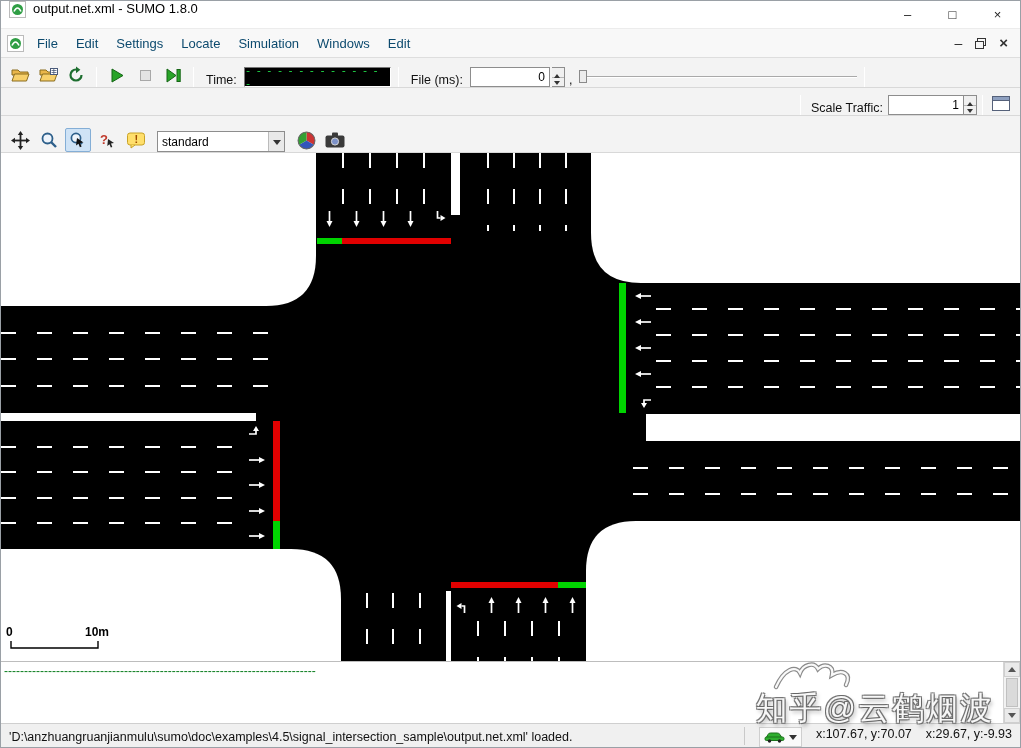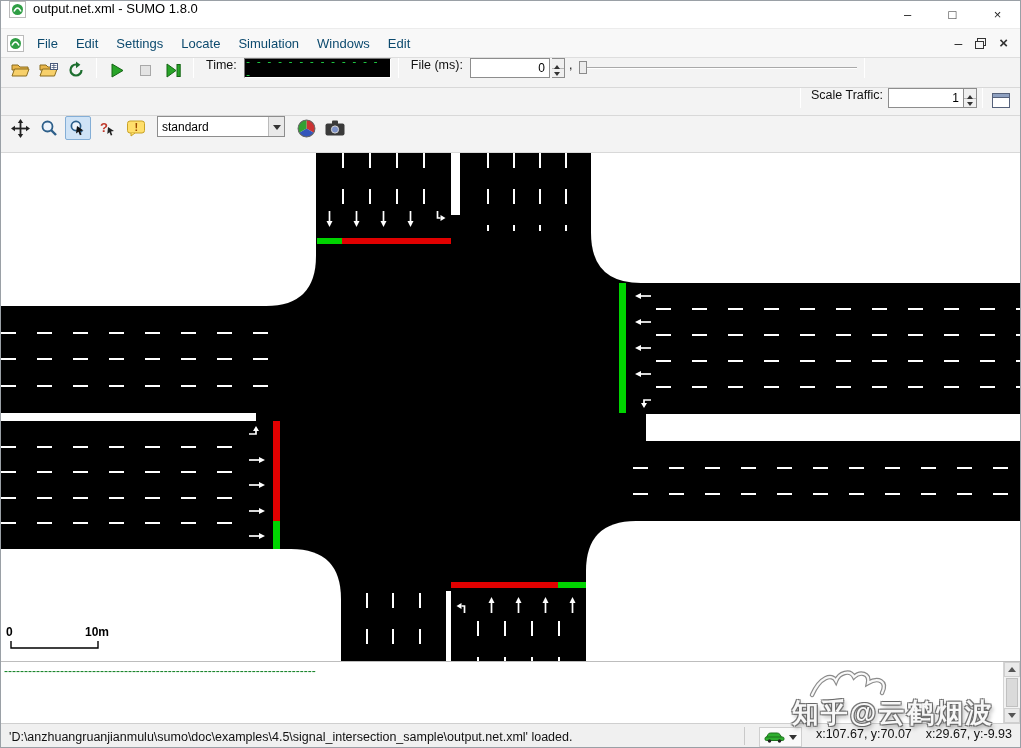--- a/index.html
+++ b/index.html
@@ -12,21 +12,21 @@
   .win-controls{margin-left:auto;display:flex;height:100%}
   .win-btn{width:45px;display:flex;align-items:center;justify-content:center;font-size:13px;color:#222}
 
   
   .menubar{height:29px;background:#f8f8f8;display:flex;align-items:center;padding:0 6px;border-bottom:1px solid #dedede}
   .menu-item{padding:5px 9px;font-size:13px;color:#0c4a6e}
   .mdi-controls{margin-left:auto;display:flex;gap:12px;align-items:center;padding-right:6px}
   .mdi-close{font-size:15px;font-weight:bold;color:#333;line-height:12px}
 
   
-  .toolbar{display:flex;align-items:flex-start;background:#f3f3f3;border-bottom:1px solid #d8d8d8;padding:0 6px}
+  .toolbar{display:flex;align-items:flex-end;background:#f3f3f3;border-bottom:1px solid #d8d8d8;padding:0 6px}
   .tb1{height:30px;gap:2px}
   .tb2{height:28px;}
   .tb3{height:37px;gap:3px}
   .tbtn{min-width:26px;height:24px;display:flex;align-items:center;justify-content:center;border:1px solid transparent;border-radius:2px}
   .tbtn.pressed{background:#cfe3f6;border-color:#84aed6}
   .vsep{width:1px;height:20px;background:#c9c9c9;border-right:1px solid #fff;margin:0 5px;flex:0 0 auto}
   .lbl{font-size:12.5px;color:#111;margin:0 5px;white-space:nowrap}
   .time-display{width:147px;height:20px;background:#000;border:1px solid;border-color:#777 #fff #fff #777;color:#21e14a;font-family:"DejaVu Sans Mono",monospace;font-size:11px;letter-spacing:4px;display:flex;align-items:center;justify-content:center;overflow:hidden}
   .num-input{height:20px;background:#fff;border:1px solid #8d8d8d;font-size:12px;text-align:right;padding-right:4px;color:#000;font-family:"Liberation Sans",sans-serif}
   .delay-input{width:80px}
@@ -62,21 +62,21 @@
   .statusbar{height:26px;background:#f0f0f0;border-top:1px solid #cfcfcf;display:flex;align-items:center;font-size:12.5px;color:#111;padding:4px 8px;gap:12px}
   .status-msg{white-space:nowrap;overflow:hidden}
   .status-right{margin-left:auto;display:flex;gap:14px}
   .car-cell{display:flex;align-items:center;gap:3px;border:1px solid #cfcfcf;background:#fafafa;padding:1px 4px;height:20px}
   .dd-arrow{border:4px solid transparent;border-top:5px solid #333;margin-top:5px}
   .ssep{width:1px;height:18px;background:#c9c9c9}
 
   
   .watermark{position:absolute;right:26px;bottom:16px;z-index:10;pointer-events:none}
   .wm-bird{position:absolute;left:14px;top:-32px}
-  .wm-text{font-size:27px;font-weight:bold;letter-spacing:2px;color:rgba(255,255,255,.95);
+  .wm-text{font-size:32px;font-weight:normal;letter-spacing:2px;color:rgba(255,255,255,.95);
     text-shadow:-1px -1px 0 rgba(100,100,100,.85),1px -1px 0 rgba(100,100,100,.85),
                 -1px 1px 0 rgba(100,100,100,.85),1px 1px 0 rgba(100,100,100,.85),2px 3px 4px rgba(0,0,0,.35)}
 
   svg text{font-family:"Liberation Sans",sans-serif}
 </style>
 </head>
 <body>
 
 <div class="app">
 

